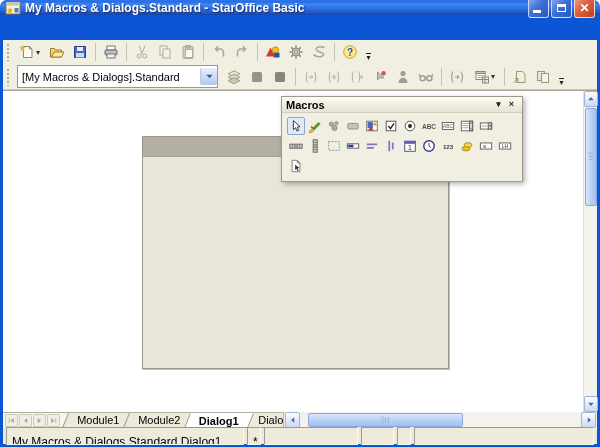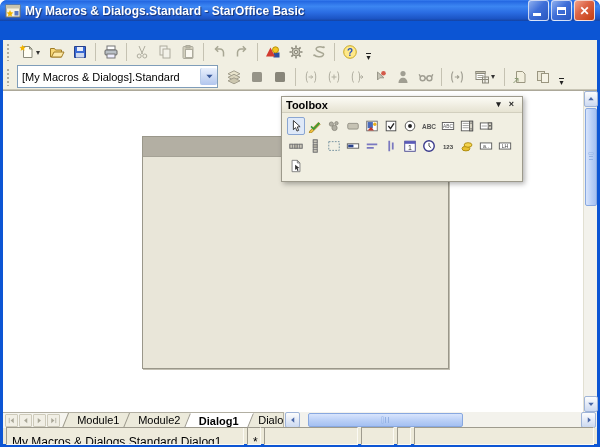--- a/index.html
+++ b/index.html
@@ -1,19 +1,19 @@
 <!DOCTYPE html>
 <html><head>
 <meta charset="utf-8">
 <style>
   html,body{margin:0;padding:0;background:#fff;}
   *{box-sizing:border-box;}
   .window{position:relative;width:600px;height:447px;background:#0c55d4;border-radius:7px 7px 0 0;overflow:hidden;font-family:"Liberation Sans",sans-serif;font-size:11px;color:#000;}
   
-  .titlebar{position:absolute;left:0;top:0;right:0;height:21px;border-radius:7px 7px 0 0;
+  .titlebar{position:absolute;left:0;top:0;right:0;height:15px;border-radius:7px 7px 0 0;
     background:linear-gradient(180deg,#3a80f0 0%,#2468e2 6%,#3c86f2 30%,#2a6ce2 60%,#1c55c6 88%,#1443a2 100%);
     display:flex;align-items:center;padding:0 5px;}
   .app-icon{width:16px;height:16px;margin-right:4px;flex:0 0 auto;}
   .title-text{flex:1;color:#fff;font-weight:bold;font-size:12px;text-shadow:1px 1px 1px #16306e;white-space:nowrap;overflow:hidden;}
   .winbtns{display:flex;gap:2px;}
   .wbtn{width:21px;height:21px;border-radius:3px;border:1px solid rgba(255,255,255,.75);display:flex;align-items:center;justify-content:center;position:relative;}
   .wbtn.min,.wbtn.max{background:linear-gradient(135deg,#8fb0ef 0%,#3f6fd8 45%,#2a57c0 100%);}
   .wbtn.close{background:linear-gradient(135deg,#f0a088 0%,#dd6547 40%,#c33d12 100%);}
   .glyph-min{position:absolute;left:4px;bottom:4px;width:8px;height:3px;background:#fff;}
   .glyph-max{width:9px;height:8px;border:1px solid #fff;border-top:3px solid #fff;}
@@ -368,21 +368,21 @@
   </div>
 
   <div class="workarea">
     <div class="canvas">
       <div class="dialog-preview">
         <div class="dp-title"></div>
       </div>
 
       <div class="toolbox">
         <div class="tb-title">
-          <span class="tb-title-text">Toolbox</span>
+          <span class="tb-title-text">Macros</span>
           <span class="tb-btn">
               <span>▾</span>
             </span>
           <span class="tb-btn">
               <b>×</b>
             </span>
         </div>
         <div class="tb-body" id="toolbox-body">
             <div class="tb-row">
               <span class="xbtn pressed">

